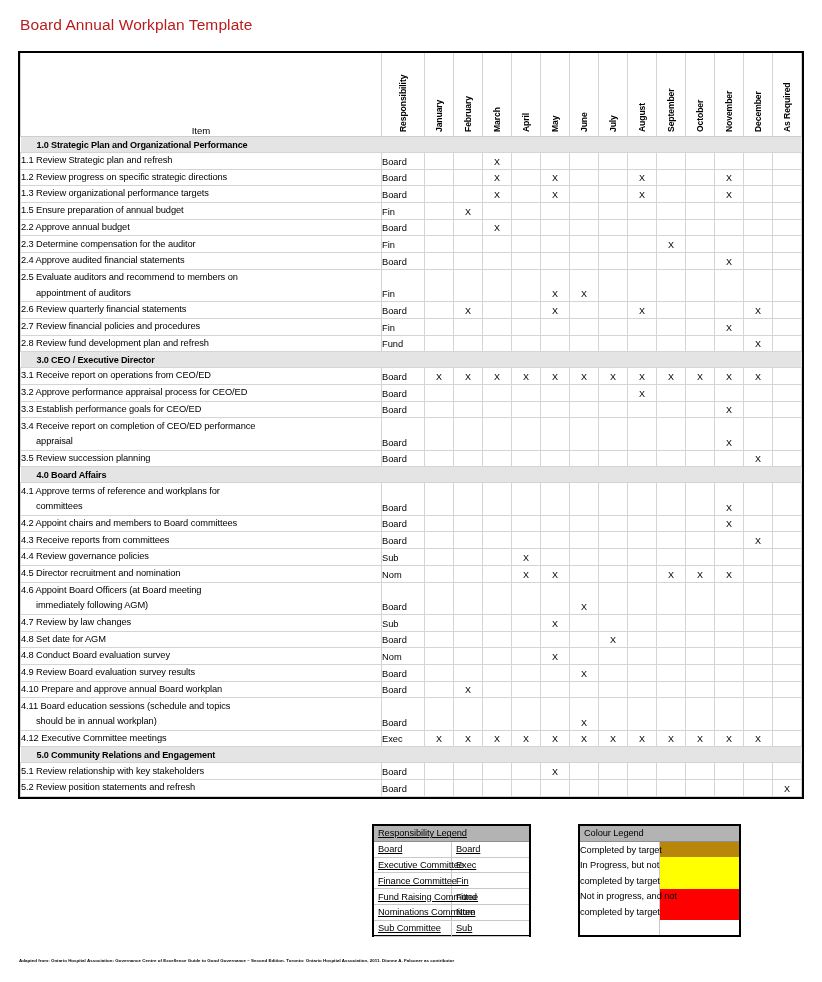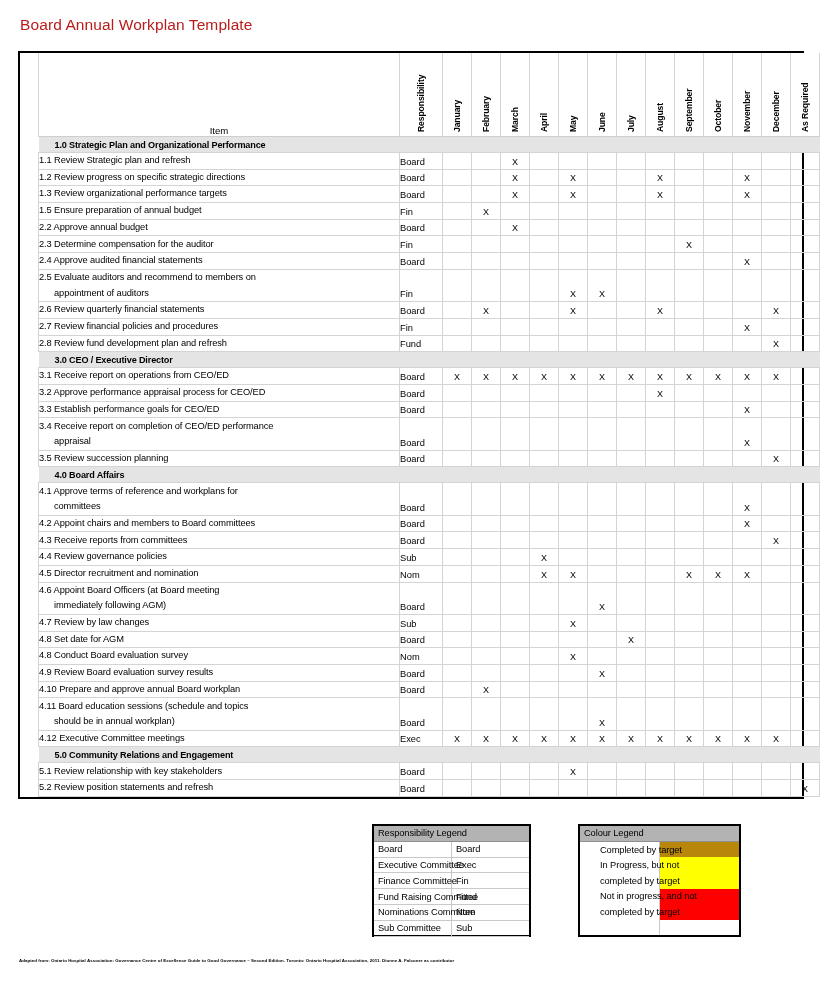--- a/index.html
+++ b/index.html
@@ -41,21 +41,20 @@
     width: 786px;
     border: 2px solid #000;
     box-sizing: border-box;
     background: #fff;
   }
   table.workplan {
     border-collapse: collapse;
     width: 100%;
     table-layout: fixed;
     font-size: 9.2px;
-    margin-left: 18px;
   }
   table.workplan td, table.workplan th {
     border: 0.6px solid #d4d4d4;
     padding: 0;
     margin: 0;
     vertical-align: bottom;
     font-weight: normal;
   }
 
   
@@ -144,20 +143,21 @@
     position: absolute;
     border: 2px solid #000;
     box-sizing: border-box;
     background: #fff;
   }
   #responsibility-legend {
     left: 372px;
     top: 824px;
     width: 159px;
     height: 113px;
+    text-decoration: underline;
   }
   #colour-legend {
     left: 578px;
     top: 824px;
     width: 163px;
     height: 113px;
   }
   table.legend {
     border-collapse: collapse;
     width: 100%;
@@ -179,21 +179,21 @@
   }
   td.legend-abbr {
     width: 38px;
     border-left: 0.7px solid #c9c9c9;
   }
 
   
   table.colour-legend td.cl-text {
     border-bottom: none;
     height: 15.6px;
-    padding-left: 20px;
+    padding-left: 0;
   }
   table.colour-legend td.cl-swatch {
     width: 36px;
     border-bottom: none;
     border-left: 0.7px solid #c9c9c9;
     padding: 0;
   }
   table.colour-legend tr.legend-head td {
     border-bottom: 0.7px solid #8f8f8f;
   }

